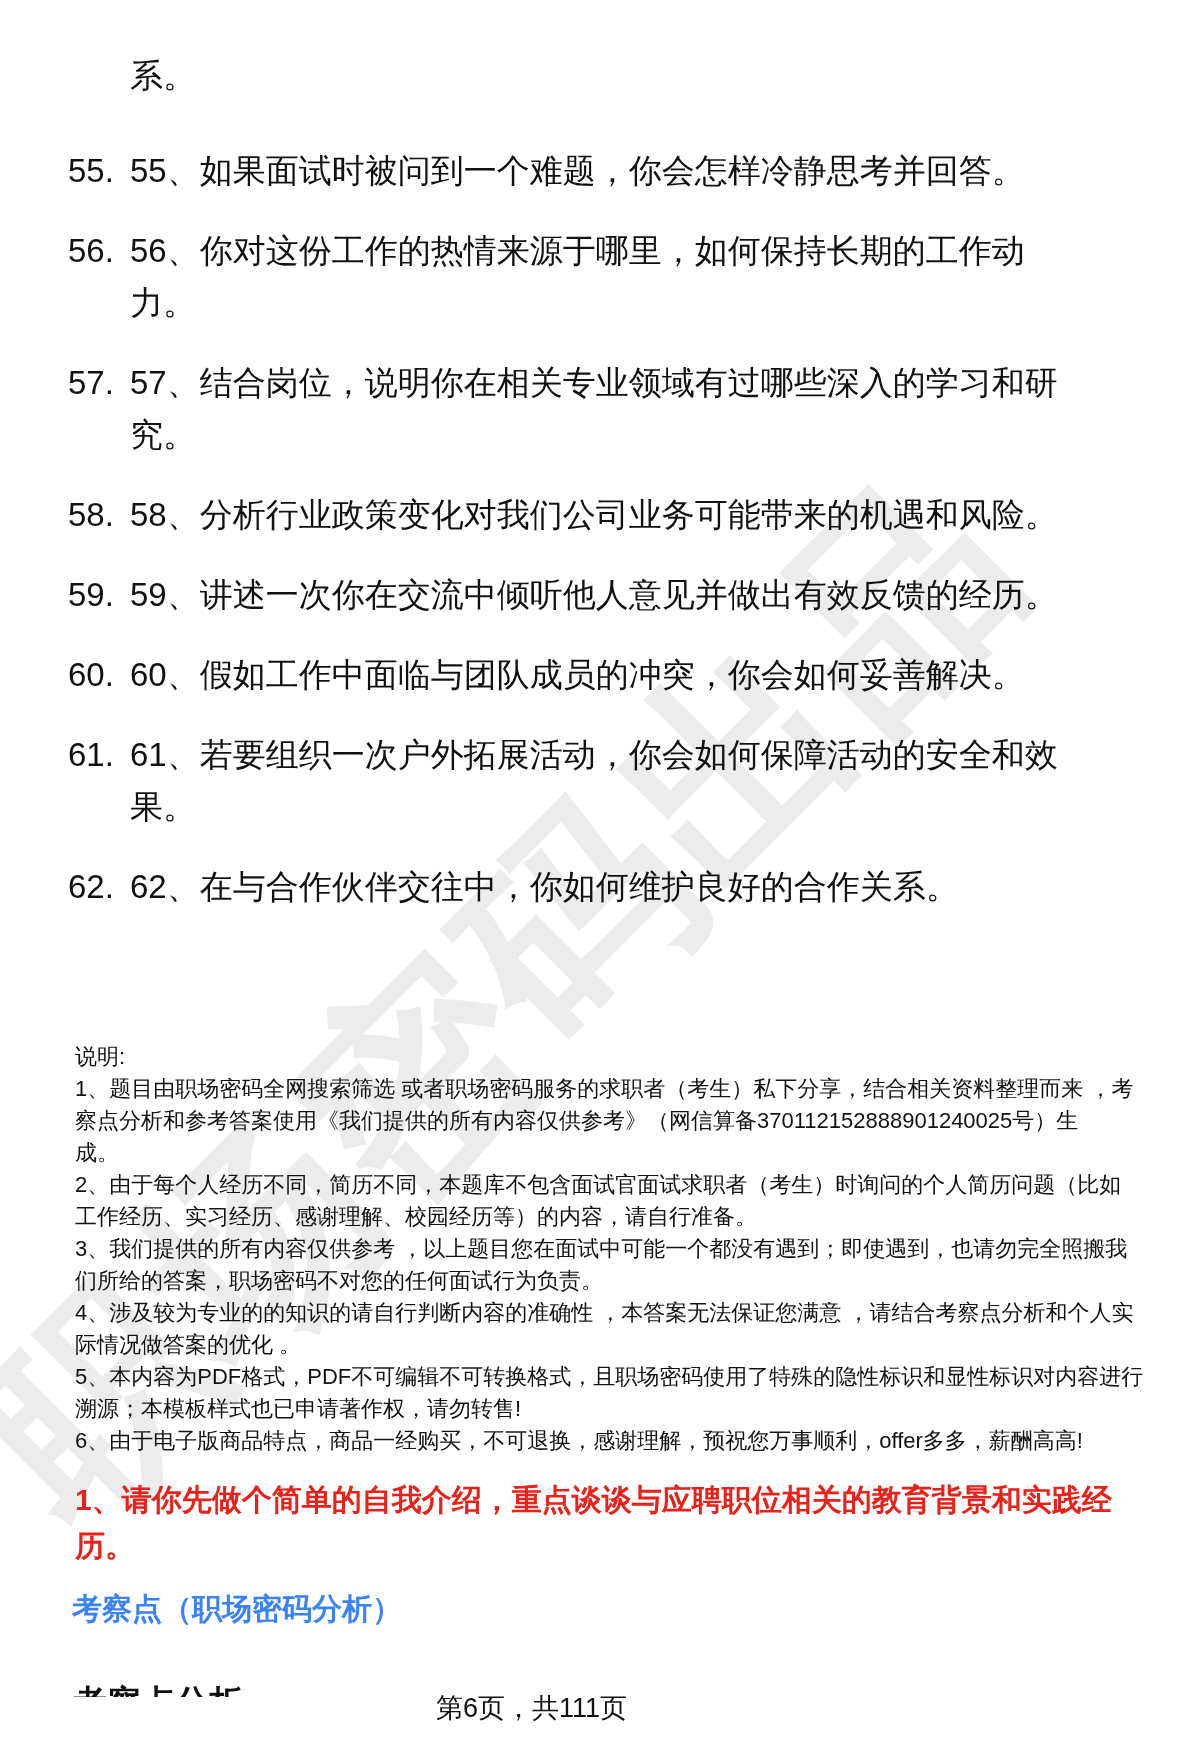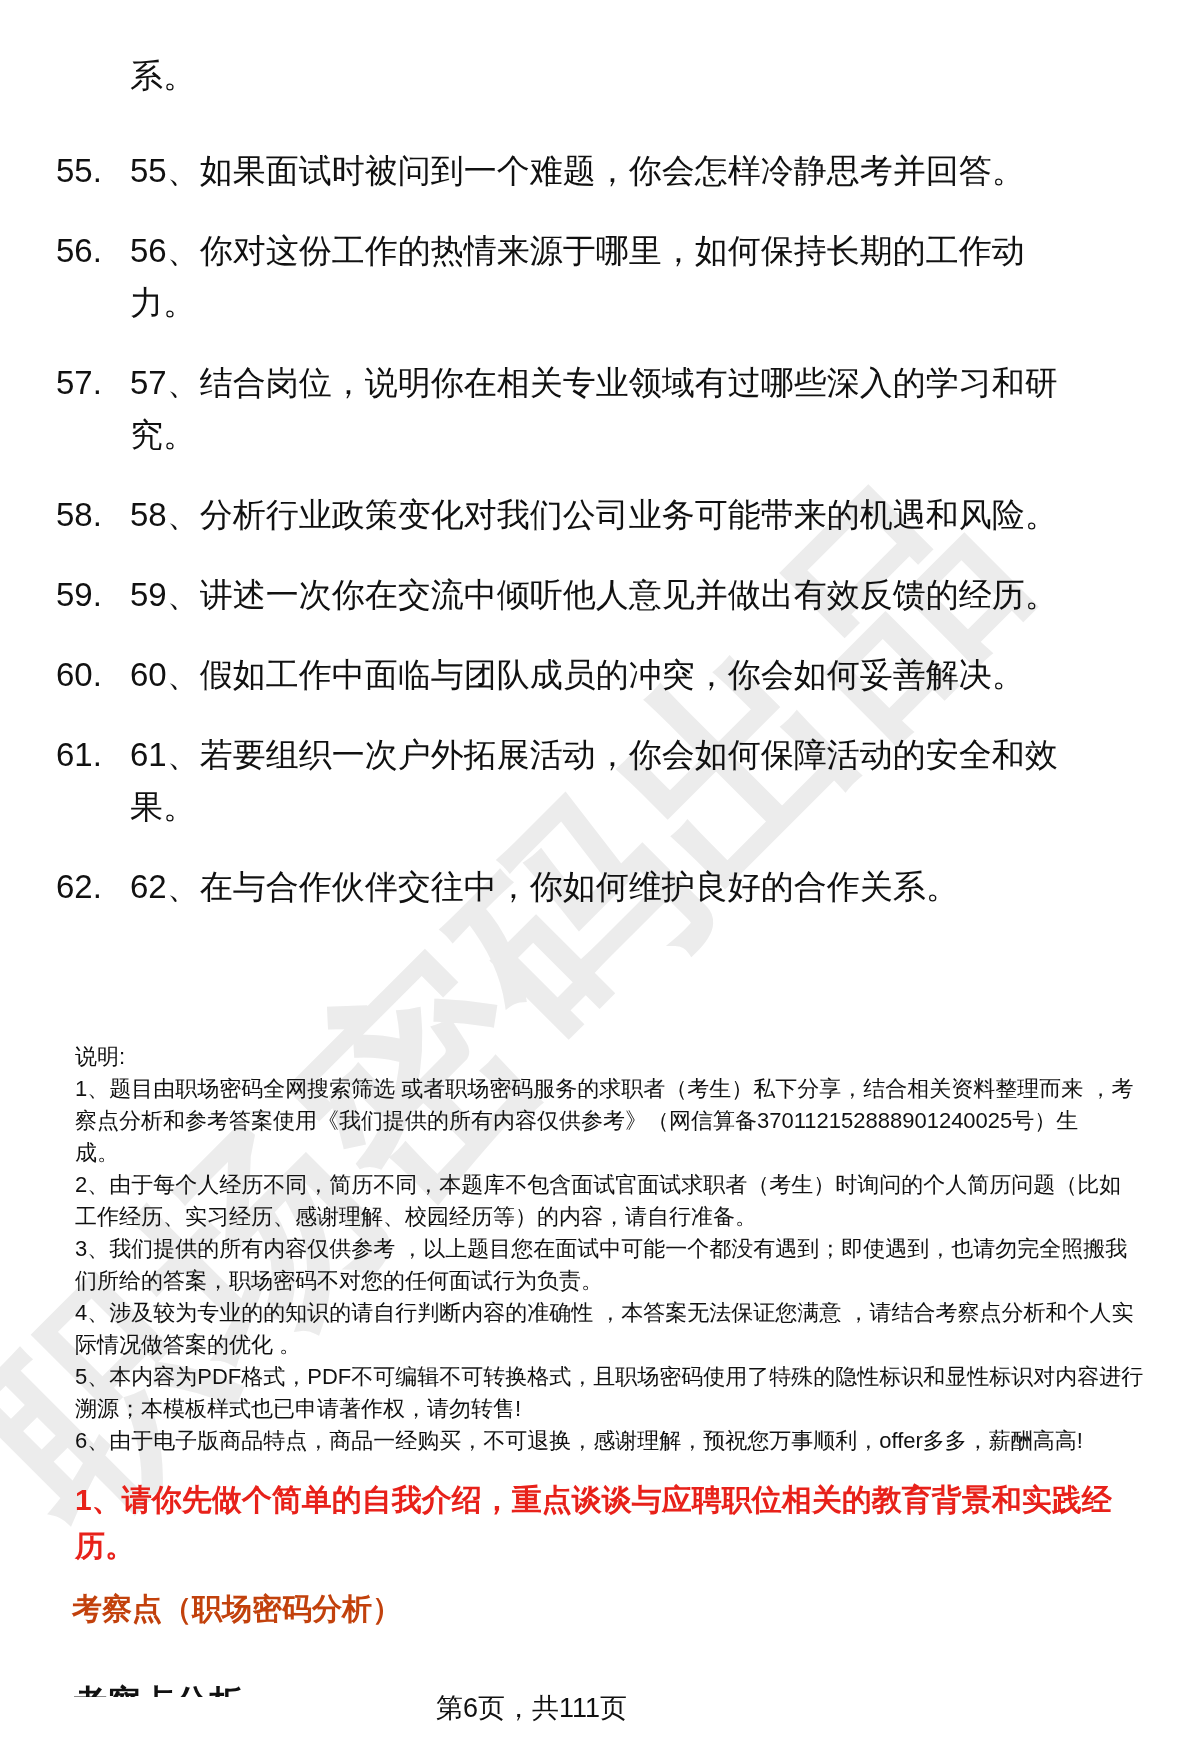--- a/index.html
+++ b/index.html
@@ -29,21 +29,21 @@
     font-size: 33px; line-height: 48px;
   }
   #question-list { left: 0; top: 145px; width: 1200px; }
   .q-item {
     position: relative;
     padding-left: 130px;
     margin-bottom: 28px;
     font-size: 33px;
     line-height: 52px;
   }
-  .q-marker { position: absolute; left: 56px; top: 0; }
+  .q-marker { position: absolute; left: 68px; top: 0; }
   #notes {
     left: 75px; top: 1041px; width: 1090px;
     font-size: 22px; line-height: 32px;
   }
   .red-q {
     left: 75px; top: 1477px; width: 1100px;
     font-size: 30px; font-weight: bold; line-height: 46px;
   }
   .red-sec {
     left: 72px; top: 1589px;
@@ -121,19 +121,19 @@
     <div>5、本内容为PDF格式，PDF不可编辑不可转换格式，且职场密码使用了特殊的隐性标识和显性标识对内容进行</div>
     <div>溯源；本模板样式也已申请著作权，请勿转售!</div>
     <div>6、由于电子版商品特点，商品一经购买，不可退换，感谢理解，预祝您万事顺利，offer多多，薪酬高高!</div>
   </div>
 
 <div class="layer red-q" style="color: rgb(232, 33, 26);">
   <div>1、请你先做个简单的自我介绍，重点谈谈与应聘职位相关的教育背景和实践经</div>
   <div>历。</div>
 </div>
 
-<div class="layer red-sec" style="color: #c2410c;">考察点（职场密码分析）</div>
+<div class="layer red-sec" style="color: #3b82f6;">考察点（职场密码分析）</div>
 
 <div class="layer cut-heading">考察点分析</div>
 
 <div class="layer footer">
   <span class="inner">第6页，共111页</span>
 </div>
 
 </body></html>

